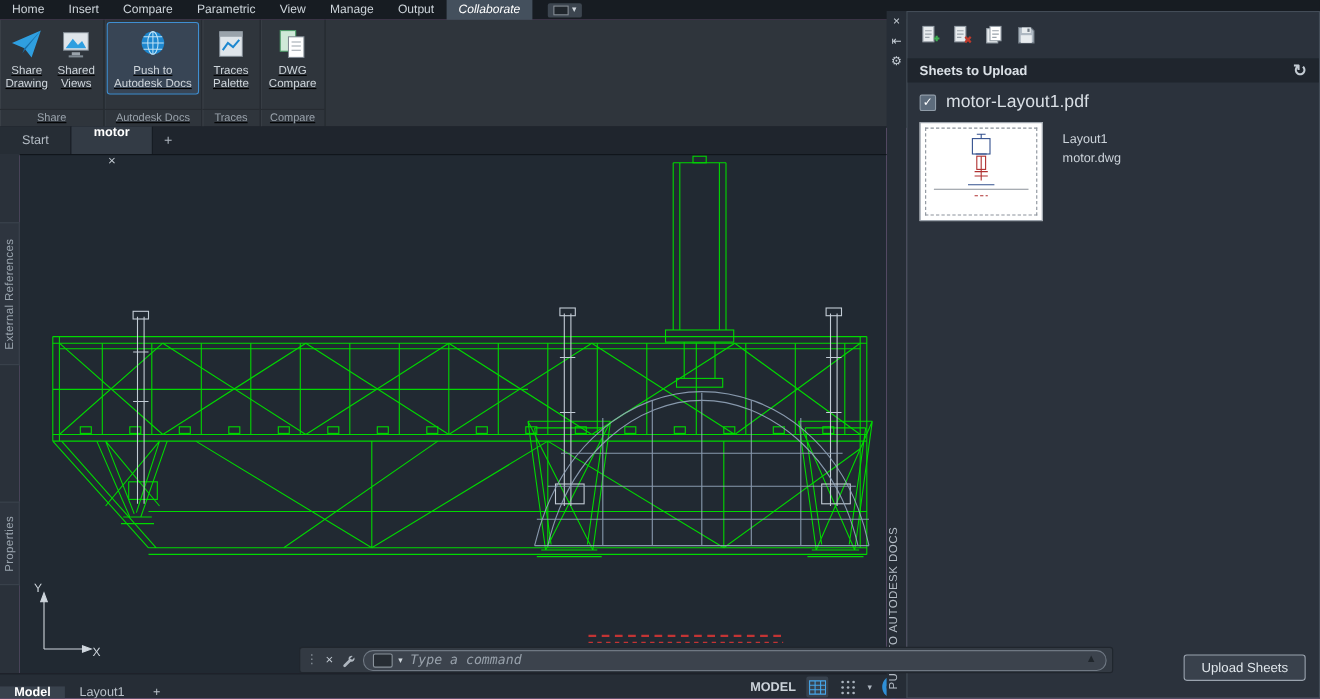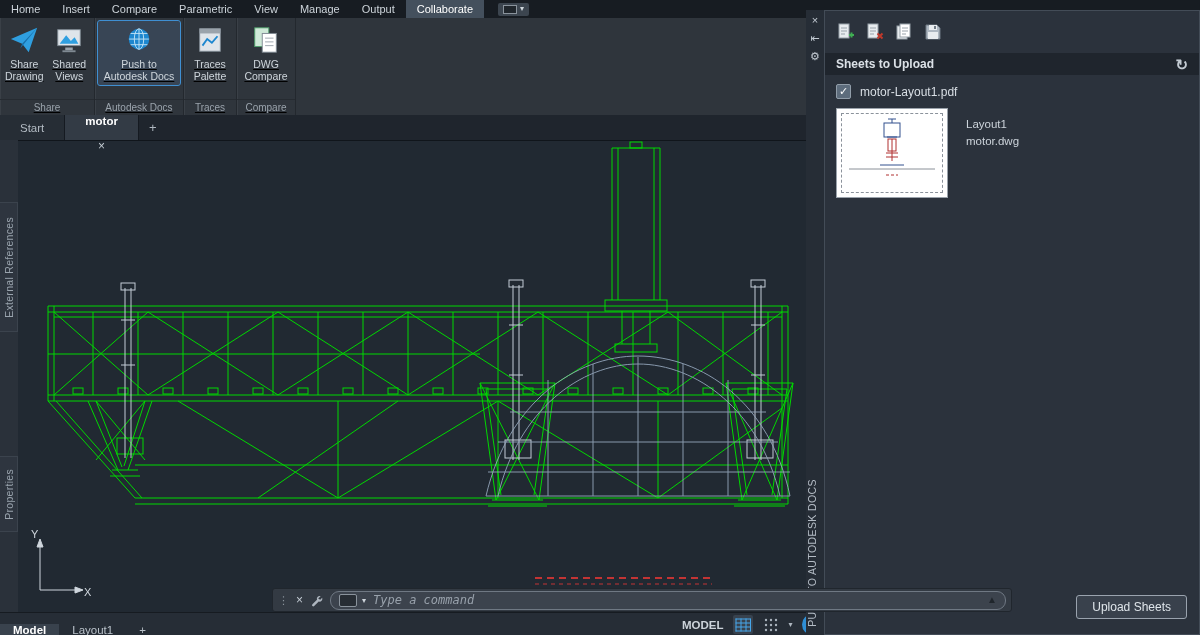--- a/index.html
+++ b/index.html
@@ -3,21 +3,21 @@
 <meta charset="utf-8">
 <style>
   html,body{margin:0;padding:0;background:#14181d;}
   #app{position:relative;width:1200px;height:635px;overflow:hidden;
        font-family:"Liberation Sans",sans-serif;background:#f0abfc;
        -webkit-font-smoothing:antialiased;}
   
   #menubar{position:absolute;top:0;left:0;width:1200px;height:18px;background:#171c22;
            display:flex;align-items:stretch;font-size:11px;color:#cdd4da;z-index:3;}
   .mtab{display:flex;align-items:center;padding:0 11px;cursor:default;}
-  .mtab.active{background:#44505d;color:#ffffff;}
+  .mtab.active{background:#44505d;color:#ffffff;font-style:italic;}
   .overflow-btn{margin-left:14px;align-self:center;height:13px;display:flex;align-items:center;
                 gap:3px;background:#3c454f;border-radius:2px;padding:0 5px;}
   .overflow-btn .ob-box{width:12px;height:7px;background:#20262c;border:1px solid #8a939c;}
   .overflow-btn .caret{font-size:8px;color:#cfd6dc;line-height:1;}
   
   #ribbon{position:absolute;top:18px;left:0;width:1200px;height:97px;background:#2f353c;
           border-bottom:1px solid #1a1f25;display:flex;z-index:2;text-decoration:underline;}
   .rgroup{display:flex;flex-direction:column;border-right:1px solid #23282e;box-shadow:1px 0 0 #3a4047 inset;}
   .rbuttons{flex:1;display:flex;align-items:flex-start;justify-content:center;padding:3px 3px 0;gap:2px;}
   .rbtn{display:flex;flex-direction:column;align-items:center;padding:3px 2px 2px;border-radius:2px;
@@ -54,21 +54,21 @@
   #palette-main{flex:1;background:#2b323c;border:1px solid #434c57;position:relative;
                 display:flex;flex-direction:column;}
   #palette-toolbar{height:42px;display:flex;align-items:center;gap:9px;padding:0 11px;}
   .pt-icon{display:flex;align-items:center;justify-content:center;width:20px;height:20px;}
   #palette-header{height:22px;background:#1f252d;display:flex;align-items:center;padding:0 11px;
                   color:#dbe1e7;font-size:12px;font-weight:bold;}
   #refresh-icon{margin-left:auto;color:#c3cbd3;font-size:15px;line-height:1;cursor:default;}
   #sheet-row{display:flex;align-items:center;gap:9px;padding:9px 11px 5px;}
   #sheet-checkbox{width:13px;height:13px;background:#5d6c7c;border:1px solid #919da9;border-radius:2px;
                   color:#ffffff;font-size:11px;line-height:13px;text-align:center;}
-  #sheet-name{color:#d9dfe5;font-size:12px;}
+  #sheet-name{color:#d9dfe5;font-size:16px;}
   #thumb-row{display:flex;gap:18px;padding:4px 11px;}
   #thumb{width:110px;height:88px;background:#ffffff;border:1px solid #9aa2ab;position:relative;}
   #thumb-inner{position:absolute;inset:4px;border:1px dashed #8b929b;}
   #sheet-meta{padding-top:8px;color:#ccd3da;font-size:11.5px;line-height:1.45;}
   #upload-btn{position:absolute;right:12px;bottom:15px;background:#39414c;border:1px solid #9aa3ae;
               border-radius:3px;color:#dfe5ea;font-size:12px;padding:4px 15px;cursor:default;}
   
   #cmdbar{position:absolute;top:588px;left:272px;width:728px;height:22px;z-index:9;display:flex;
           align-items:center;background:#333a43;border:1px solid #20262d;border-radius:3px;
           padding:0 5px;gap:7px;}

